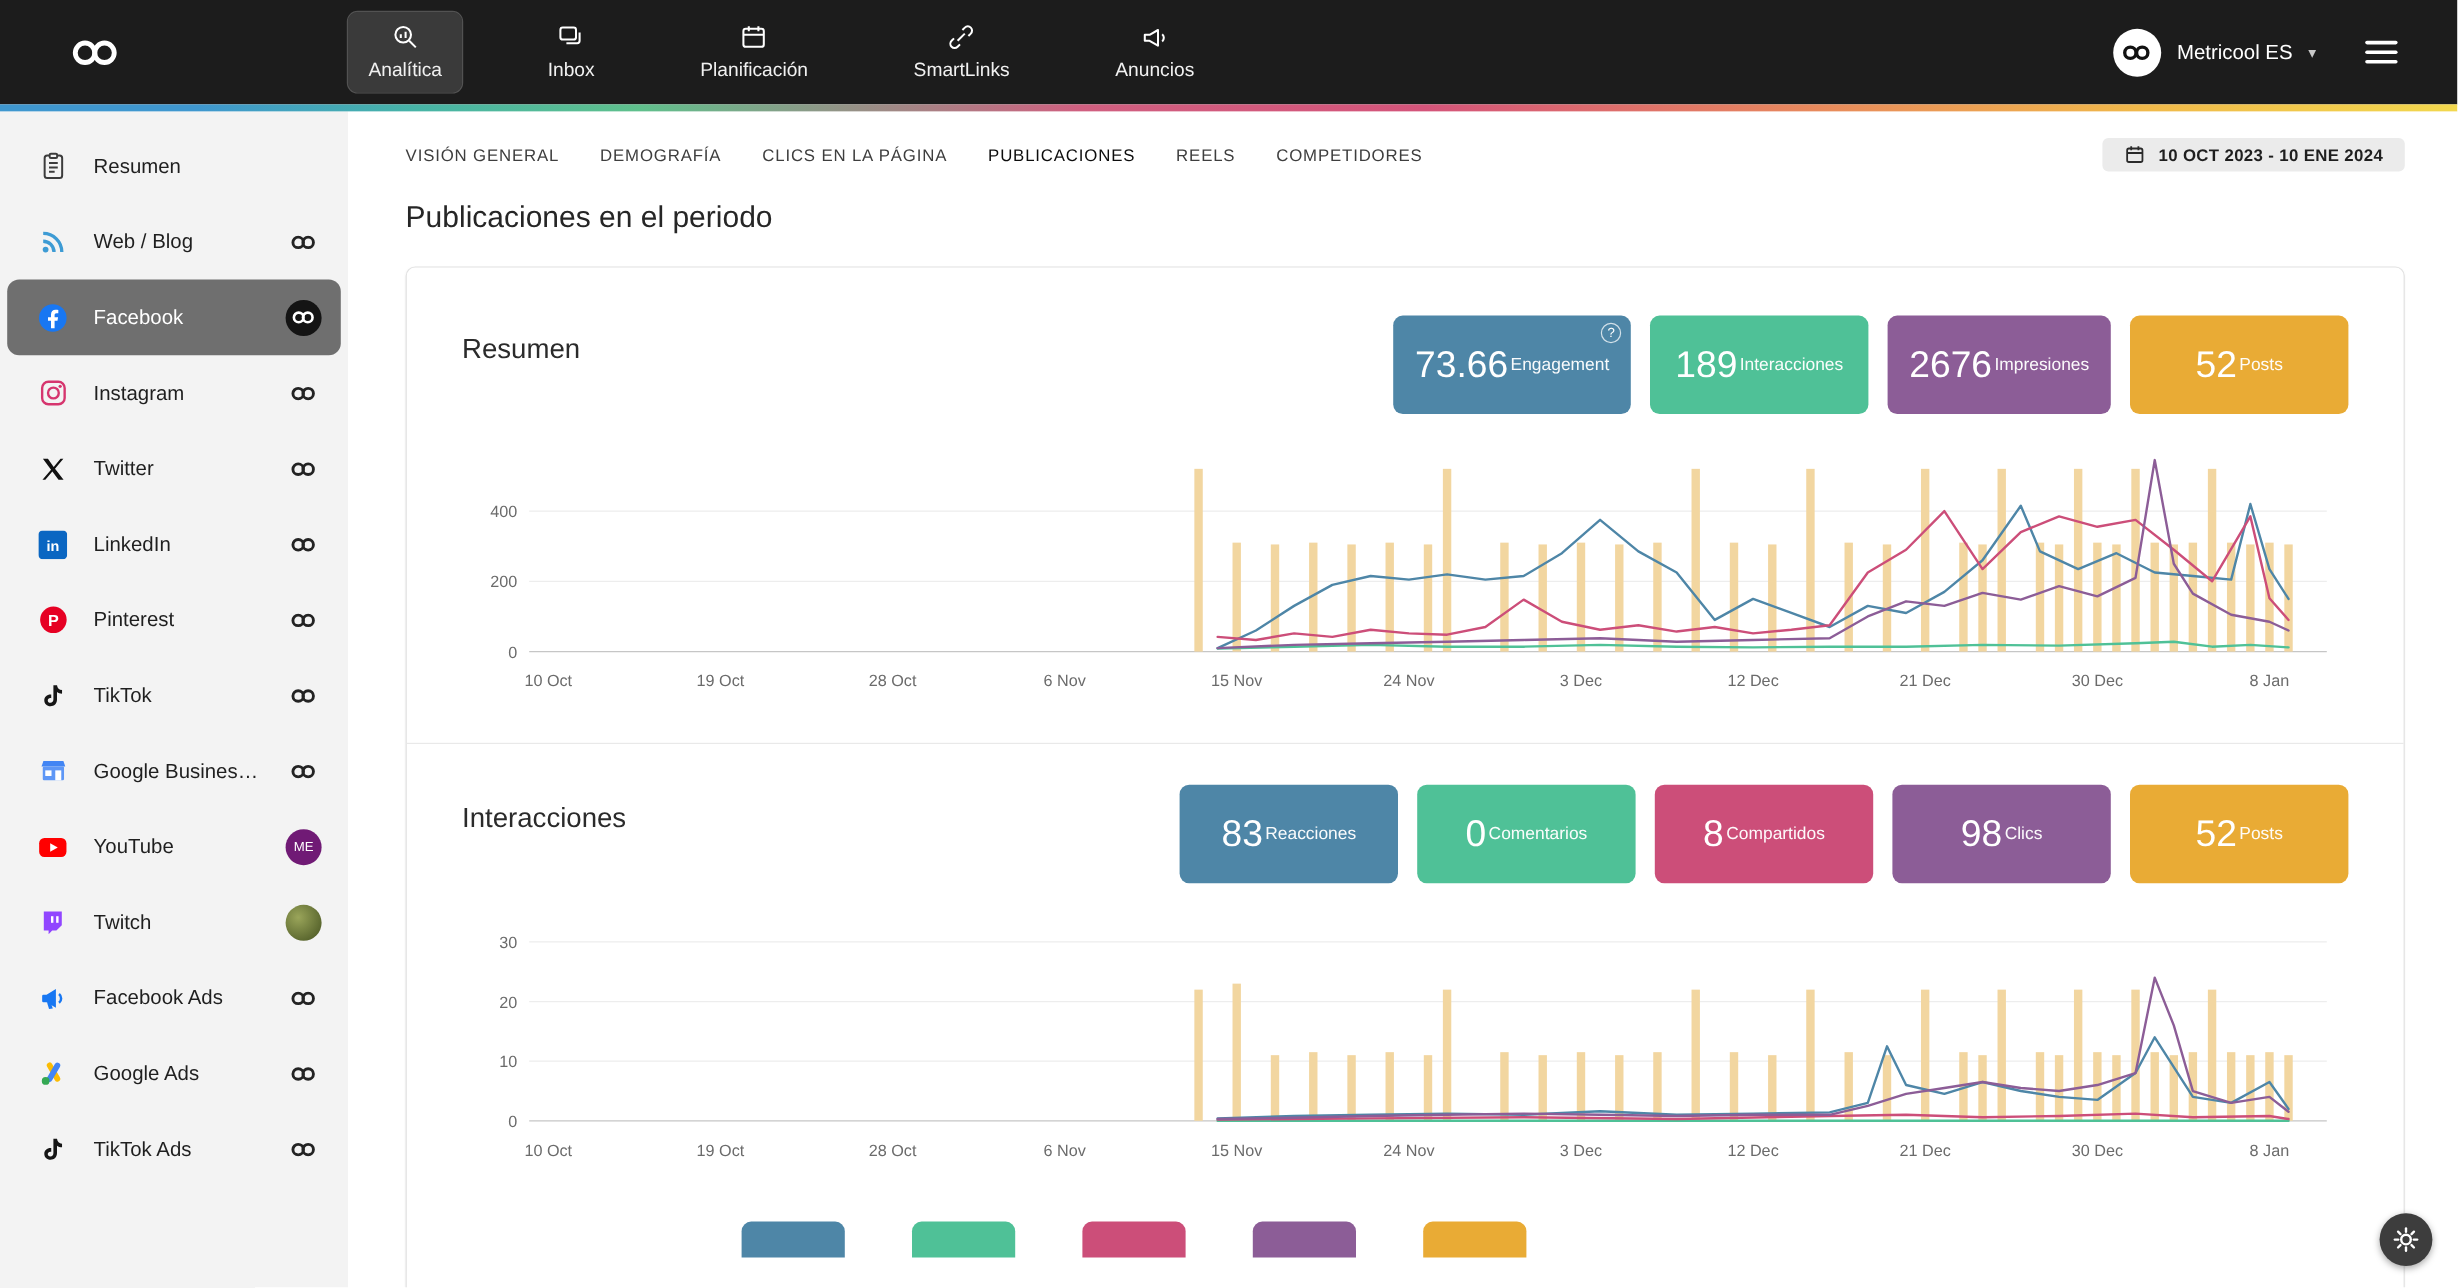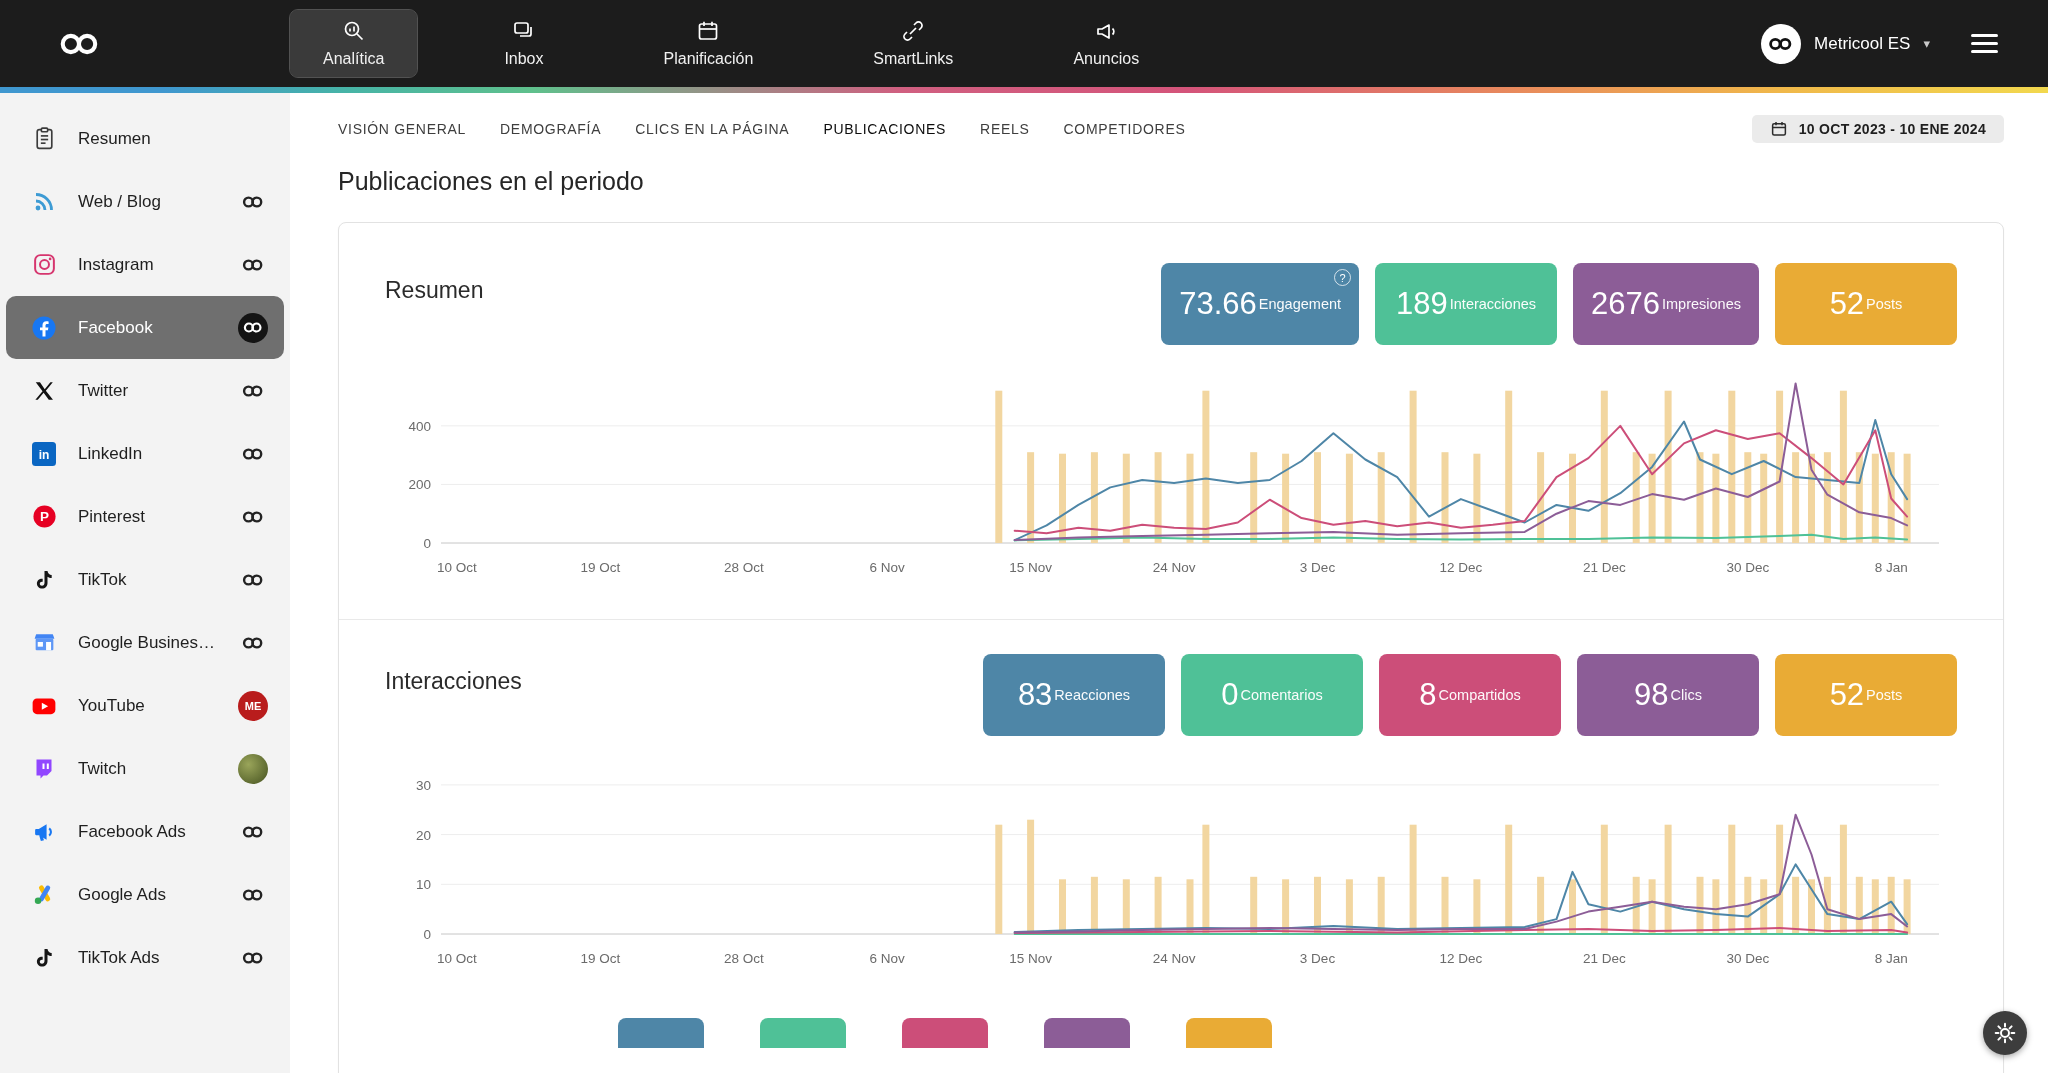--- a/index.html
+++ b/index.html
@@ -5,21 +5,21 @@
   * { margin:0; padding:0; box-sizing:border-box; }
   html,body { width:2048px; height:1073px; }
   body { font-family:"Liberation Sans", sans-serif; background:#fff; }
   .app { position:relative; width:2048px; height:1073px; overflow:hidden; background:#fff; }
 
   
   .topbar { height:87px; background:#1c1c1c; display:flex; align-items:center; color:#fff; }
   .logo { width:290px; padding-left:58px; display:flex; align-items:center; cursor:pointer; }
   .main-nav { display:flex; gap:54px; align-items:center; }
   .nav-item { display:flex; flex-direction:column; align-items:center; gap:7px; font-size:16px;
-              color:#f1f1f1; padding:9px 33px; border-radius:8px; cursor:pointer; }
+              color:#f1f1f1; padding:9px 17px; border-radius:8px; cursor:pointer; }
   .nav-item.active { background:#3a3a3a; outline:1px solid #525252; }
   .n-icon { height:24px; display:flex; align-items:center; }
   .topbar-right { margin-left:auto; display:flex; align-items:center; gap:13px; padding-right:50px; }
   .avatar { width:40px; height:40px; border-radius:50%; background:#fff; display:flex;
             align-items:center; justify-content:center; cursor:pointer; }
   .account-name { font-size:17px; cursor:pointer; }
   .chevron { font-size:13px; color:#c9c9c9; cursor:pointer; }
   .hamburger { width:27px; display:flex; flex-direction:column; gap:5px; margin-left:28px; cursor:pointer; }
   .hamburger i { display:block; height:3px; background:#fff; border-radius:2px; }
 
@@ -36,21 +36,21 @@
   .side-item { height:63px; display:flex; align-items:center; padding:0 22px 0 30px; gap:20px;
                font-size:17px; color:#1f1f1f; cursor:pointer; }
   .side-item .s-icon { width:28px; height:28px; display:flex; align-items:center;
                        justify-content:center; flex:none; }
   .side-item .s-label { flex:1; white-space:nowrap; overflow:hidden; text-overflow:ellipsis; }
   .side-item.active { background:#6f6f6f; color:#fff; border-radius:10px; margin:0 6px;
                       padding:0 16px 0 24px; }
   .s-badge { width:30px; height:30px; display:flex; align-items:center; justify-content:center;
              flex:none; border-radius:50%; }
   .badge-dark { background:#141414; }
-  .badge-me { background:#b91c1c; color:#fff; font-size:11px; font-weight:bold; }
+  .badge-me { background:#701a75; color:#fff; font-size:11px; font-weight:normal; }
   .badge-avatar { background:radial-gradient(circle at 35% 35%, #9aa55a, #44511f); }
   .collapse-btn { position:absolute; left:18px; bottom:14px; border:none; background:transparent;
                   font-size:28px; color:#6d6d6d; cursor:pointer; line-height:1; }
 
   
   .main { flex:1; padding:22px 46px 0 48px; position:relative; background:#fff; }
   .content-head { display:flex; align-items:center; justify-content:space-between; }
   .tabs { display:flex; gap:34px; align-items:center; }
   .tab { font-size:14px; letter-spacing:.7px; color:#3e3e3e; cursor:pointer; white-space:nowrap; }
   .tab.active { color:#0d0d0d; }
@@ -190,48 +190,48 @@
               </svg>
             </span>
     <span class="s-label">Web / Blog</span>
     <span class="s-badge">
               <svg width="22" height="12" viewBox="0 0 22 12">
                 <circle cx="6.5" cy="6" r="4.4" fill="none" stroke="#232323" stroke-width="2.4"></circle>
                 <circle cx="14.8" cy="6" r="4.4" fill="none" stroke="#232323" stroke-width="2.4"></circle>
               </svg>
             </span>
   </div>
-          <div class="side-item">
-    <span class="s-icon">
-              <svg width="25" height="25" viewBox="0 0 24 24" fill="none" stroke="#d6356e" stroke-width="1.9">
-                <rect x="3" y="3" width="18" height="18" rx="5"></rect>
-                <circle cx="12" cy="12" r="4.3"></circle>
-                <circle cx="17.4" cy="6.6" r="1.3" fill="#d6356e" stroke="none"></circle>
-              </svg>
-            </span>
-    <span class="s-label">Instagram</span>
-    <span class="s-badge">
-              <svg width="22" height="12" viewBox="0 0 22 12">
-                <circle cx="6.5" cy="6" r="4.4" fill="none" stroke="#232323" stroke-width="2.4"></circle>
-                <circle cx="14.8" cy="6" r="4.4" fill="none" stroke="#232323" stroke-width="2.4"></circle>
-              </svg>
-            </span>
-  </div>
           <div class="side-item active">
     <span class="s-icon">
               <svg width="26" height="26" viewBox="0 0 26 26">
                 <circle cx="13" cy="13" r="11.5" fill="#1877f2"></circle>
                 <path d="M14.5 21.5 v-6.3 h2.4 l.5 -2.8 h-2.9 v-1.8 c0 -.9 .4 -1.6 1.7 -1.6 h1.4 V6.4 c-.6 -.1 -1.5 -.2 -2.3 -.2 -2.3 0 -3.8 1.4 -3.8 3.9 v2.3 H9 v2.8 h2.5 v6.3 Z" fill="#fff"></path>
               </svg>
             </span>
     <span class="s-label">Facebook</span>
     <span class="s-badge badge-dark">
               <svg width="20" height="11" viewBox="0 0 22 12">
                 <circle cx="6.5" cy="6" r="4.4" fill="none" stroke="#fff" stroke-width="2.4"></circle>
                 <circle cx="14.8" cy="6" r="4.4" fill="none" stroke="#fff" stroke-width="2.4"></circle>
+              </svg>
+            </span>
+  </div>
+          <div class="side-item">
+    <span class="s-icon">
+              <svg width="25" height="25" viewBox="0 0 24 24" fill="none" stroke="#d6356e" stroke-width="1.9">
+                <rect x="3" y="3" width="18" height="18" rx="5"></rect>
+                <circle cx="12" cy="12" r="4.3"></circle>
+                <circle cx="17.4" cy="6.6" r="1.3" fill="#d6356e" stroke="none"></circle>
+              </svg>
+            </span>
+    <span class="s-label">Instagram</span>
+    <span class="s-badge">
+              <svg width="22" height="12" viewBox="0 0 22 12">
+                <circle cx="6.5" cy="6" r="4.4" fill="none" stroke="#232323" stroke-width="2.4"></circle>
+                <circle cx="14.8" cy="6" r="4.4" fill="none" stroke="#232323" stroke-width="2.4"></circle>
               </svg>
             </span>
   </div>
           <div class="side-item">
     <span class="s-icon">
               <svg width="22" height="22" viewBox="0 0 24 24">
                 <path d="M3 2.5 h4.6 L12.8 10 19 2.5 h2.6 L14 11.6 21.8 21.5 h-4.6 L11.6 14 5.2 21.5 H2.6 L10.4 12.4 Z" fill="#111"></path>
               </svg>
             </span>
     <span class="s-label">Twitter</span>

